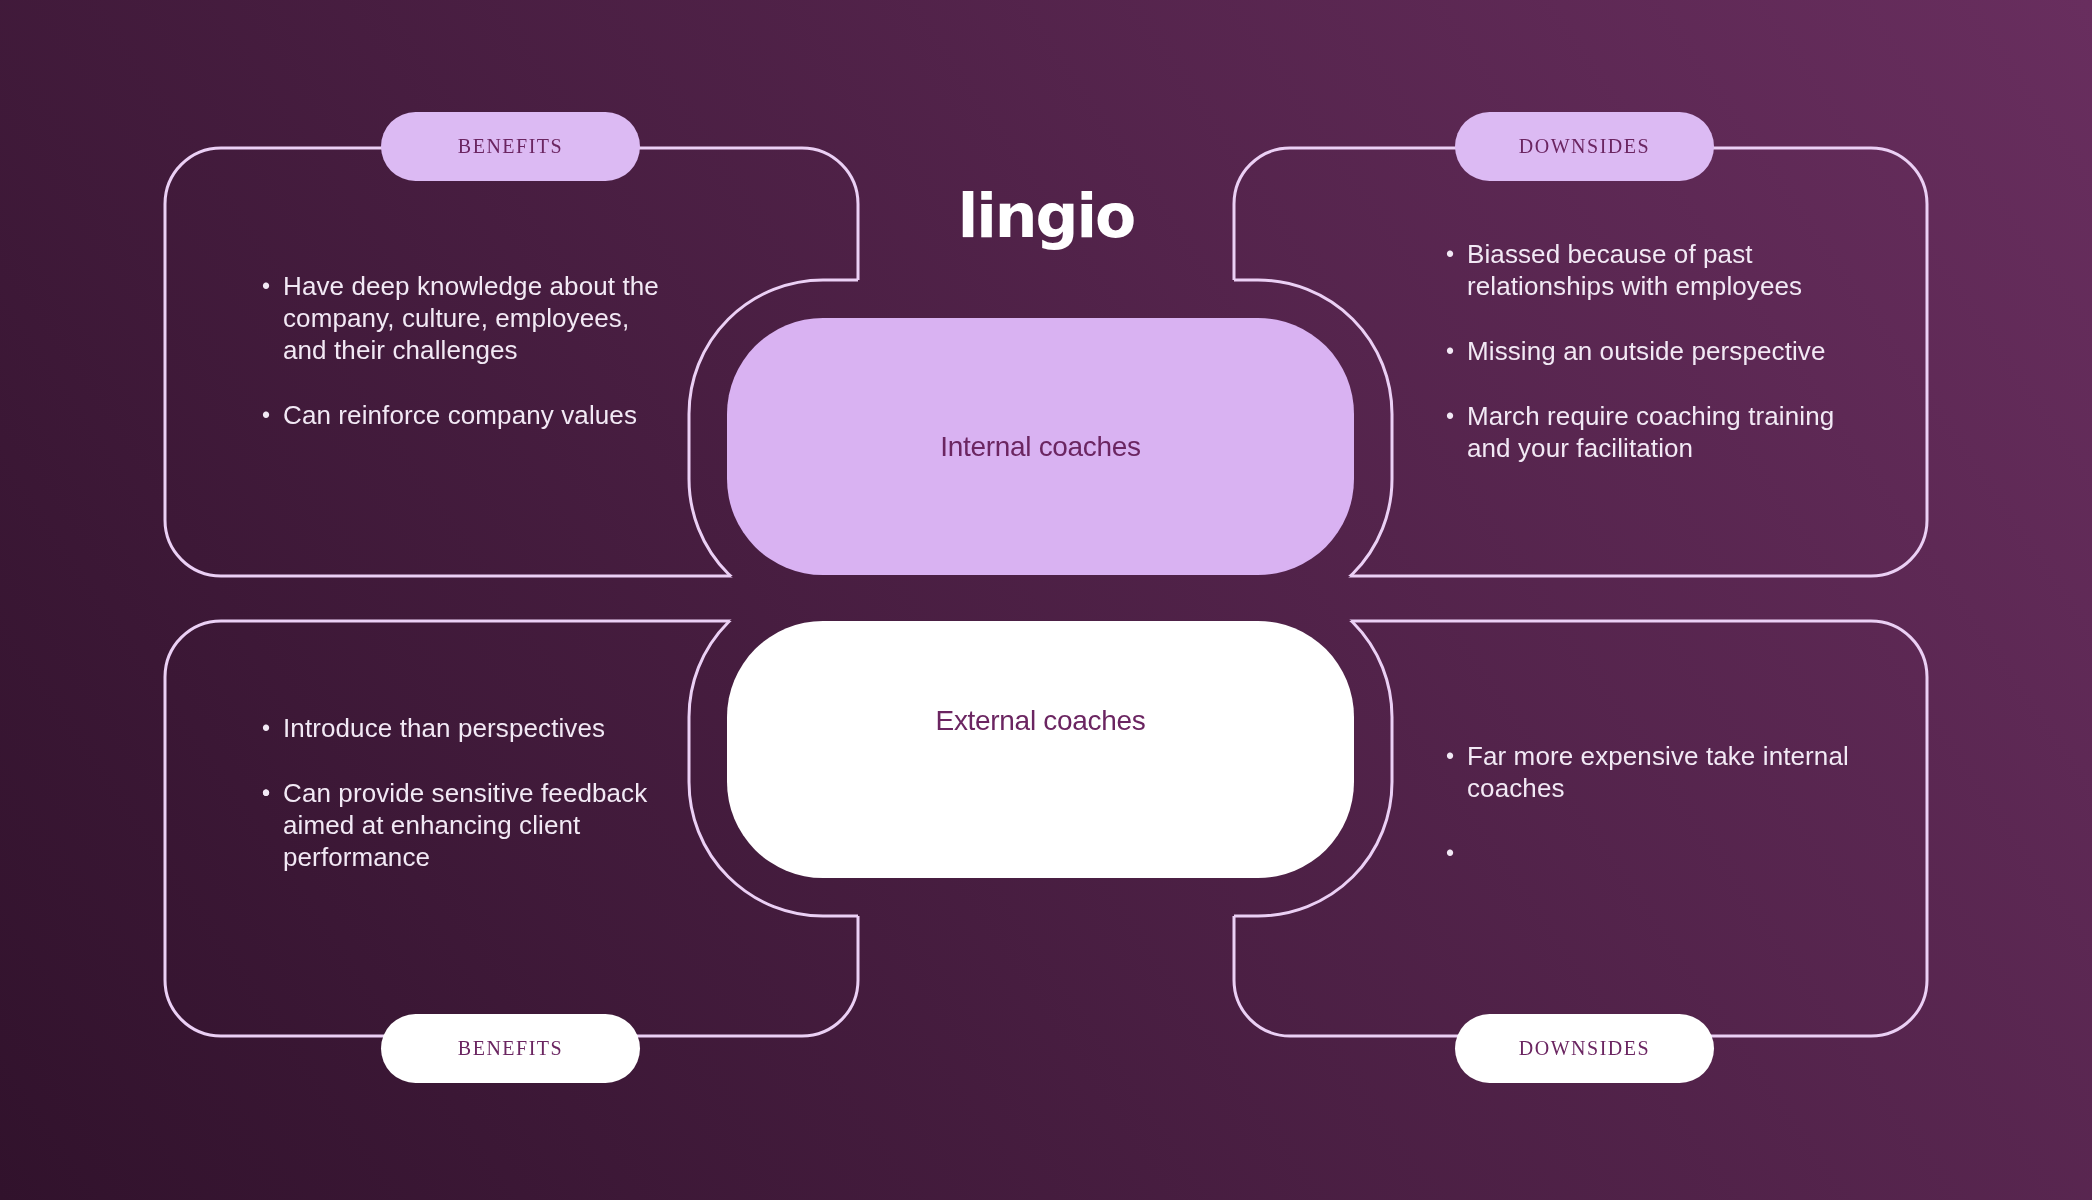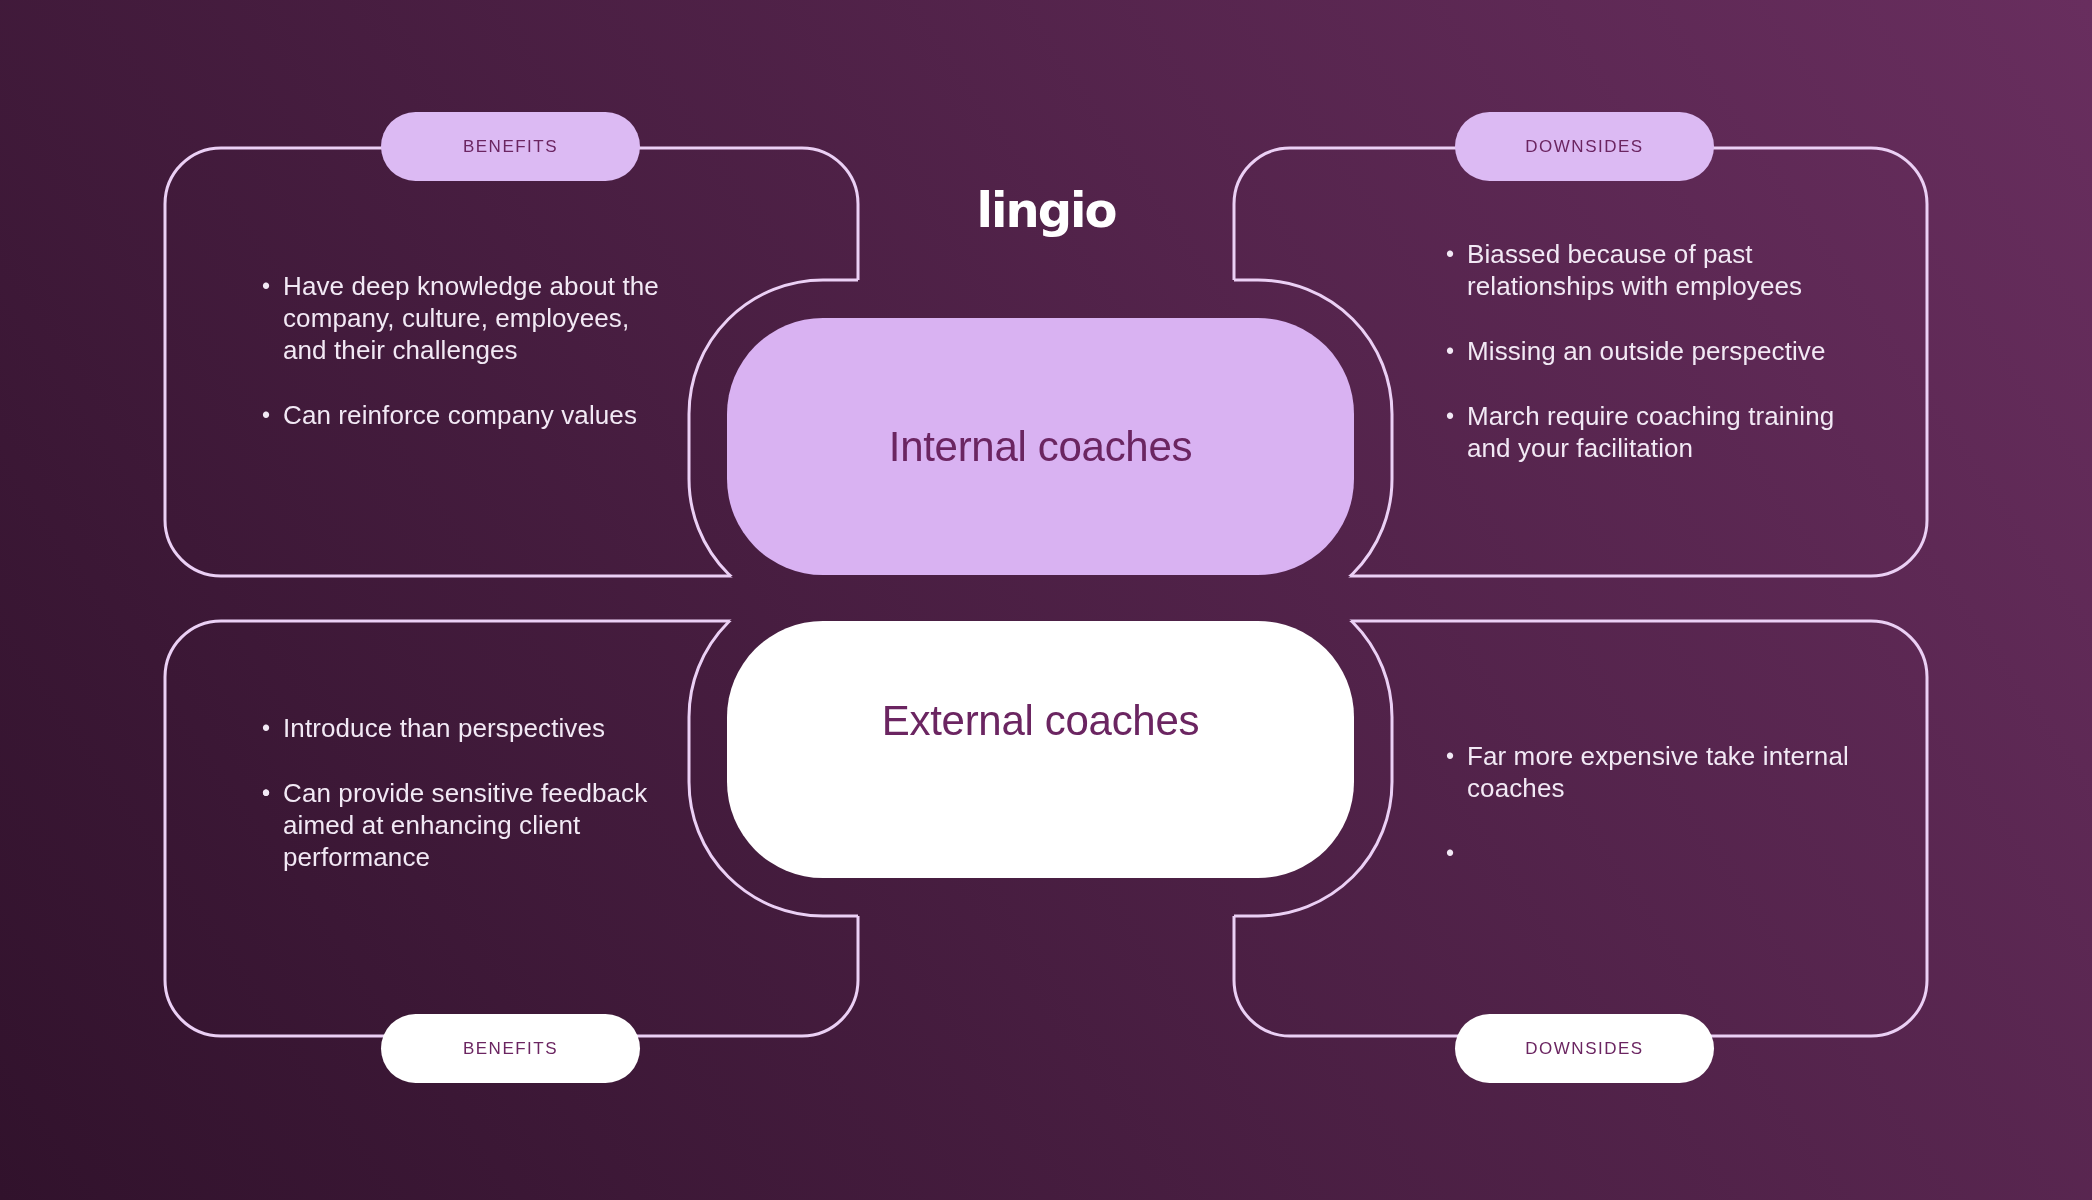--- a/index.html
+++ b/index.html
@@ -16,38 +16,38 @@
   .box-outline{fill:none; stroke:var(--outline); stroke-width:3;}
   .eraser{fill:url(#bgGrad); stroke:none;}
   .moat{fill:none; stroke:var(--outline); stroke-width:3;}
   .pill-internal{fill:var(--lavender);}
   .pill-external{fill:var(--white);}
 
   .logo{
     position:absolute; left:0; top:186px; width:100%;
     text-align:center; color:var(--logo);
     font-family:"DejaVu Sans", sans-serif; font-weight:800;
-    font-size:48px; letter-spacing:-2px; line-height:1;
+    font-size:60px; letter-spacing:-2px; line-height:1;
   }
   .badge{
     position:absolute; width:259px; height:69px; border-radius:35px;
     display:flex; align-items:center; justify-content:center;
-    color:var(--text_dark); font-size:17px; font-weight:500; letter-spacing:1.5px;
+    color:var(--text_dark); font-size:20px; font-weight:500; letter-spacing:1.5px;font-family:Liberation Serif, serif;
   }
   .badge.lav{background:var(--badge_lavender);}
   .badge.wht{background:var(--white);}
   .badge-tl{left:381px; top:112px;}
   .badge-tr{left:1455px; top:112px;}
   .badge-bl{left:381px; top:1014px;}
   .badge-br{left:1455px; top:1014px;}
 
   .pill-label{
     position:absolute; left:727px; width:627px; height:257px;
     display:flex; align-items:center; justify-content:center;
-    color:var(--text_dark); font-size:42px; font-weight:500; letter-spacing:-0.3px;
+    color:var(--text_dark); font-size:28px; font-weight:500; letter-spacing:-0.3px;
   }
   .pill-label-internal{top:318px;}
   .pill-label-external{top:592px;}
 
   ul.bullets{
     position:absolute; margin:0; padding:0; list-style:none;
     color:var(--text_light); font-size:26px; line-height:32px; font-weight:400;
     letter-spacing:0.1px;
   }
   ul.bullets li{position:relative; padding-left:21px; margin-bottom:33px;}

